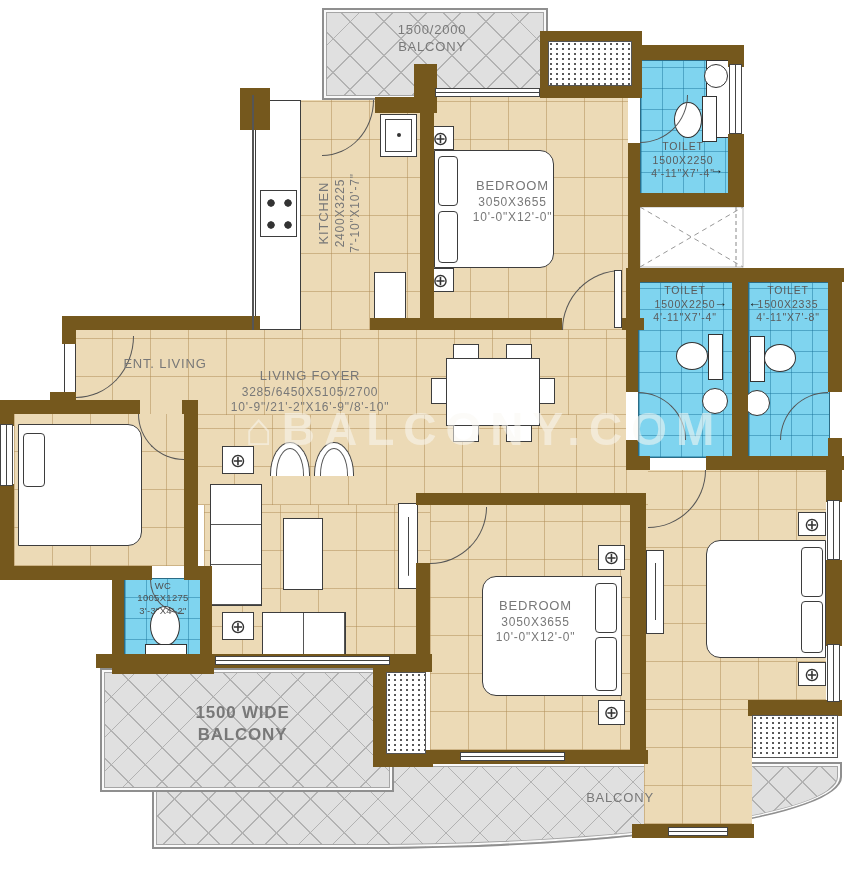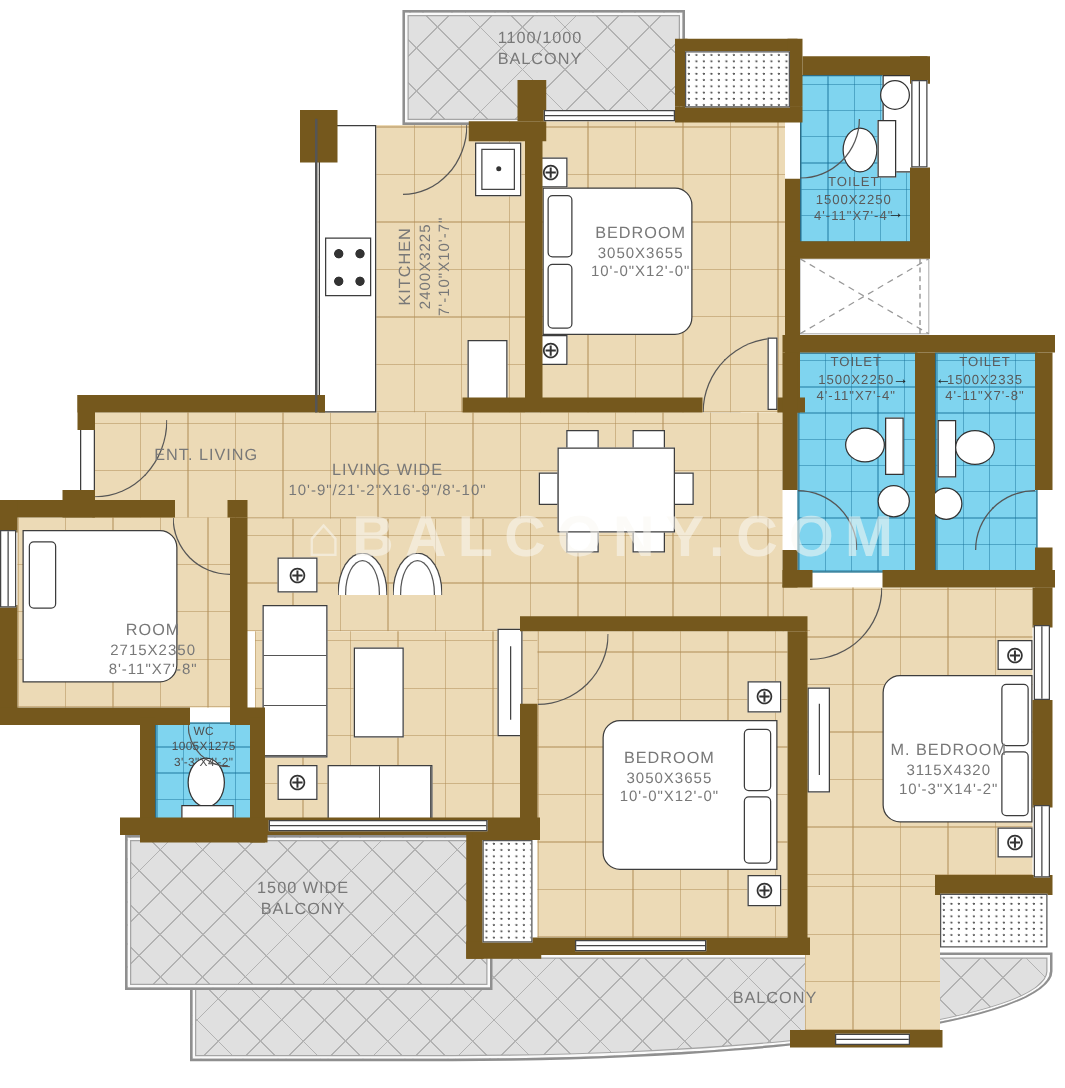--- a/index.html
+++ b/index.html
@@ -254,21 +254,21 @@
 
   <div class="sq" style="left:548px;top:41px;width:84px;height:45px;z-index:25;"></div>
   <div class="sq" style="left:386px;top:672px;width:40px;height:82px;z-index:25;"></div>
   <div class="sq" style="left:752px;top:715px;width:86px;height:43px;z-index:25;"></div>
 
   <div class="dimarrow" style="left:710px;top:163px;">→</div>
   <div class="dimarrow" style="left:714px;top:296px;">→</div>
   <div class="dimarrow" style="left:748px;top:296px;">←</div>
 
   <div class="label" style="left:352px;top:22px;width:160px;font-size:13px;">
-    <span class="nm">1100/1000</span>
+    <span class="nm">1500/2000</span>
     <span class="nm">BALCONY</span>
   </div>
 
   <div class="label" style="left:265px;top:189px;width:150px;font-size:12px;transform:rotate(-90deg);">
     <span class="nm" style="font-size:13px;">KITCHEN</span>
     <span class="nm">2400X3225</span>
     <span class="nm">7'-10"X10'-7"</span>
   </div>
 
   <div class="label" style="left:435px;top:178px;width:155px;font-size:12px;">
@@ -293,49 +293,40 @@
     <span class="nm">TOILET</span>
     <span class="nm">1500X2335</span>
     <span class="nm">4'-11"X7'-8"</span>
   </div>
 
   <div class="label" style="left:95px;top:356px;width:140px;font-size:13px;">
     <span class="nm">ENT. LIVING</span>
   </div>
 
   <div class="label" style="left:170px;top:368px;width:280px;font-size:12px;">
-    <span class="nm" style="font-size:13px;">LIVING WIDE</span>
+    <span class="nm" style="font-size:13px;">LIVING FOYER</span>
+    <span class="nm">3285/6450X5105/2700</span>
     <span class="nm">10'-9"/21'-2"X16'-9"/8'-10"</span>
   </div>
 
-  <div class="label" style="left:45px;top:496px;width:155px;font-size:12px;">
-    <span class="nm" style="font-size:13px;">ROOM</span>
-    <span class="nm">2715X2350</span>
-    <span class="nm">8'-11"X7'-8"</span>
-  </div>
 
   <div class="label" style="left:124px;top:580px;width:78px;font-size:9.5px;color:#4f4f4f;letter-spacing:.3px;">
     <span class="nm">WC</span>
     <span class="nm">1005X1275</span>
     <span class="nm">3'-3"X4'-2"</span>
   </div>
 
   <div class="label" style="left:458px;top:598px;width:155px;font-size:12px;">
     <span class="nm" style="font-size:13px;">BEDROOM</span>
     <span class="nm">3050X3655</span>
     <span class="nm">10'-0"X12'-0"</span>
   </div>
 
-  <div class="label" style="left:678px;top:592px;width:162px;font-size:12px;">
-    <span class="nm" style="font-size:13px;">M. BEDROOM</span>
-    <span class="nm">3115X4320</span>
-    <span class="nm">10'-3"X14'-2"</span>
-  </div>
-
-  <div class="label" style="left:160px;top:702px;width:165px;font-size:13px;">
+
+  <div class="label" style="left:160px;top:702px;width:165px;font-size:17px;font-weight:bold;">
     <span class="nm">1500 WIDE</span>
     <span class="nm">BALCONY</span>
   </div>
 
   <div class="label" style="left:540px;top:790px;width:160px;font-size:13px;">
     <span class="nm">BALCONY</span>
   </div>
 
   <div id="watermark">
     <span>⌂</span><span>BALCONY.COM</span>

